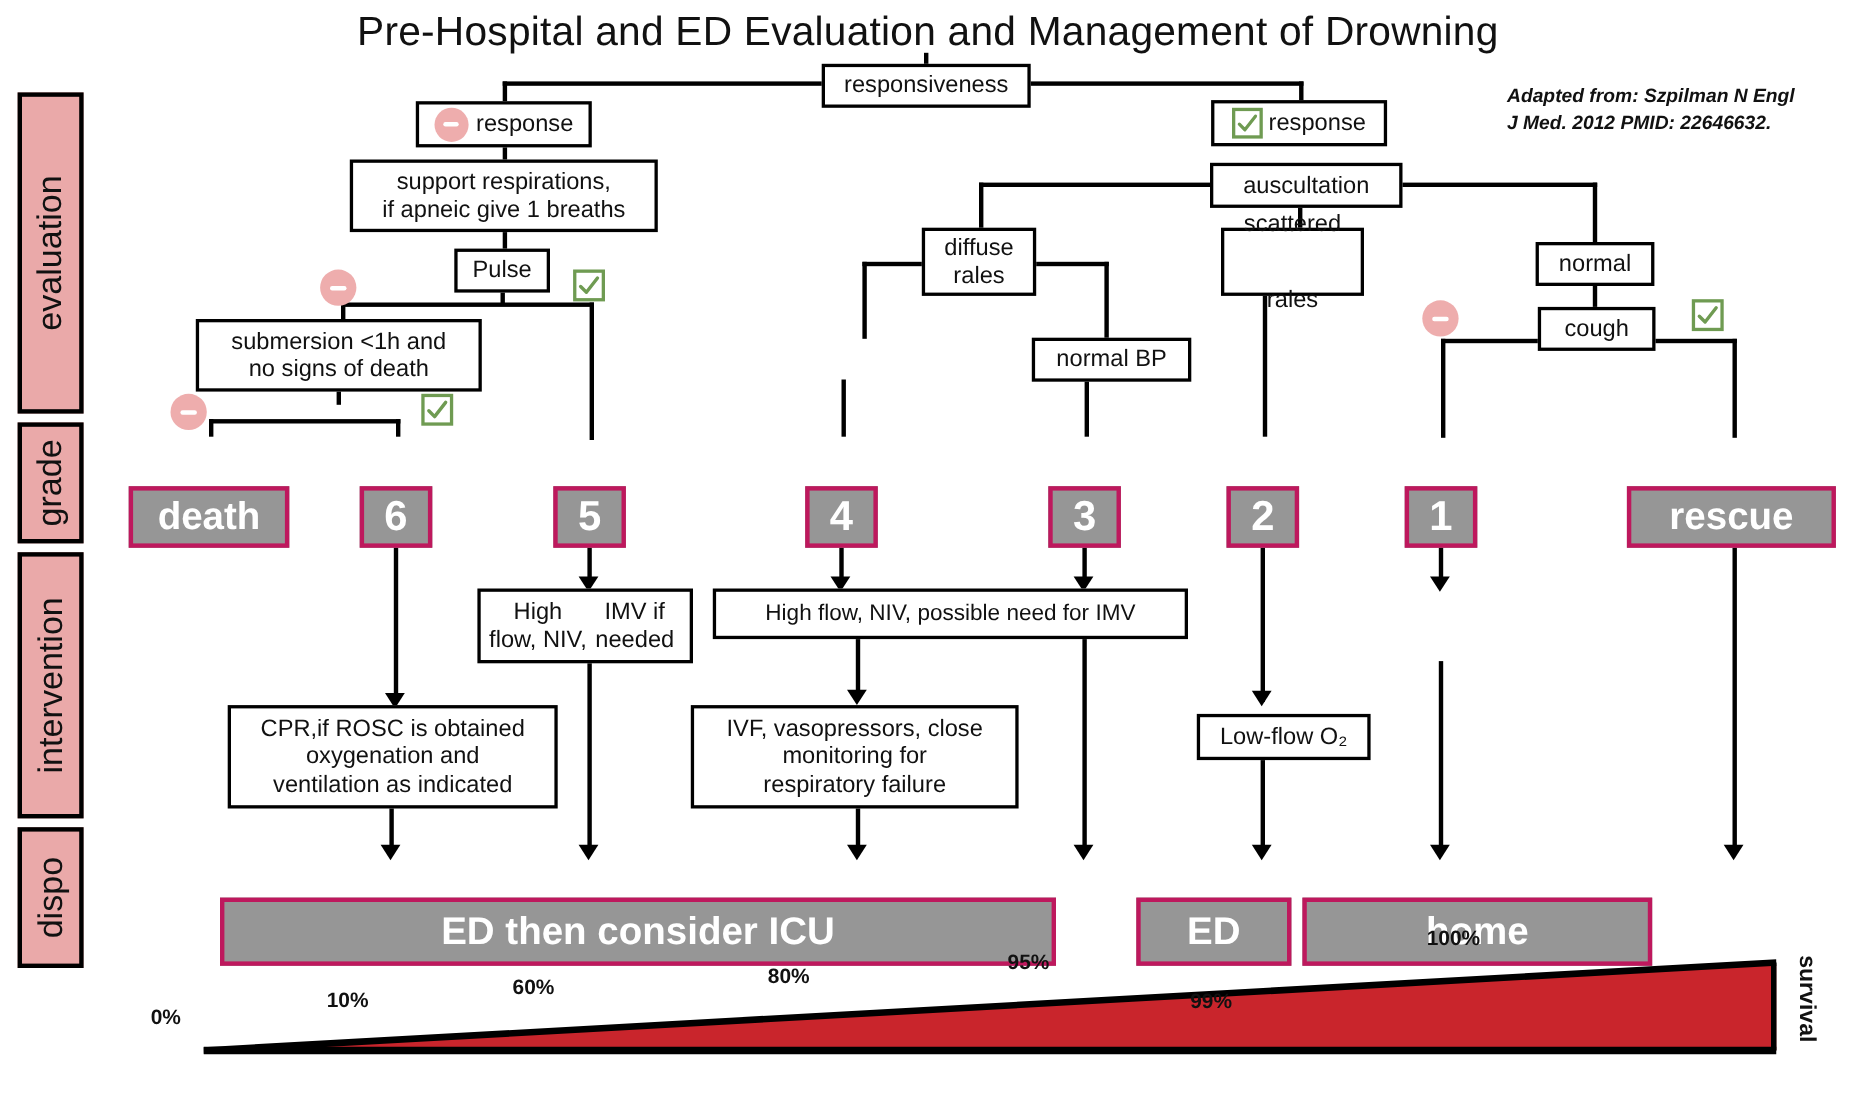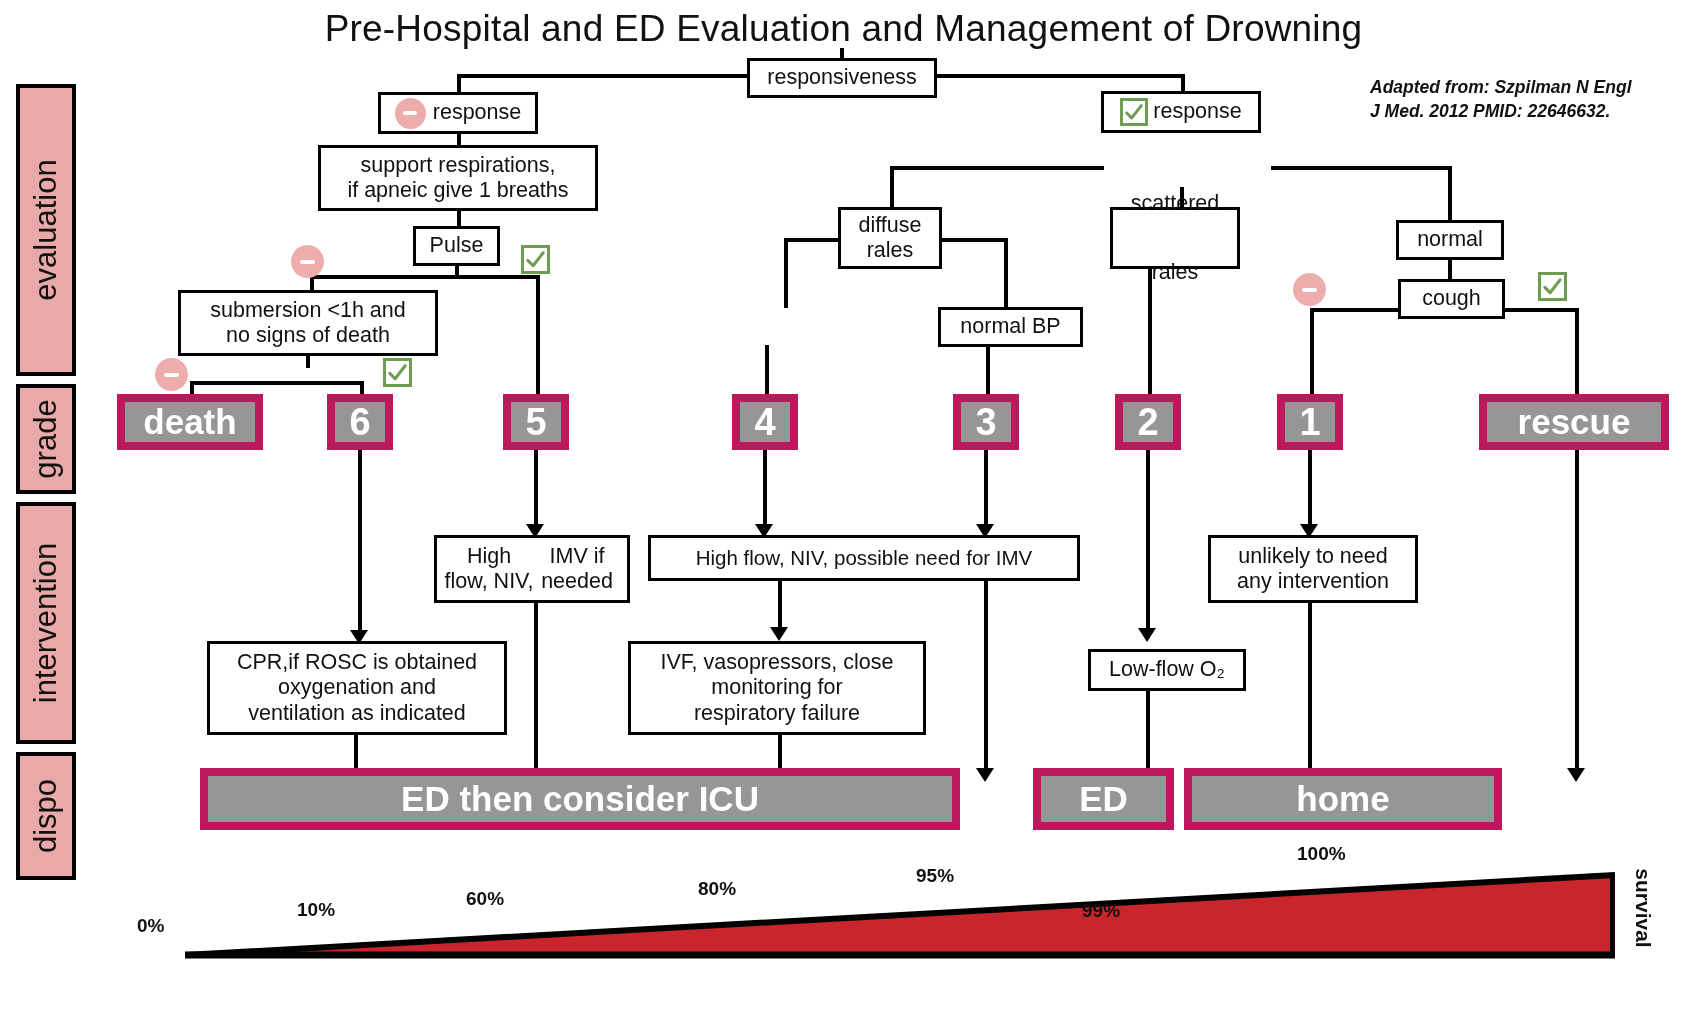--- a/index.html
+++ b/index.html
@@ -34,24 +34,25 @@
   .node{
     position:absolute;background:#fff;border:3.5px solid #000;
     box-sizing:border-box;display:flex;align-items:center;justify-content:center;
     text-align:center;font-size:21.5px;color:#111;line-height:1.18;
     padding:2px 7px;font-family:"Liberation Sans", sans-serif;z-index:5;
   }
   .node.small{font-size:20.5px;}
 
   
   .grey{
-    position:absolute;background:#969696;border:8px solid #be185d;
+    position:absolute;background:#969696;border:4px solid #be185d;
     box-sizing:border-box;display:flex;align-items:center;justify-content:center;
     color:#ffffff;font-weight:bold;text-align:center;z-index:6;
     font-family:"Liberation Sans", sans-serif;
+    margin-top:48px;
   }
   .grade{font-size:38px;}
   .grade.word{font-size:35px;}
   .dispo{font-size:35px;}
 
   
   .ln{position:absolute;background:#000;z-index:2;}
   .lh{height:4px;}
   .lv{width:4px;}
 
@@ -178,20 +179,23 @@
   <div class="ln lv" style="left:190px;top:381px;height:16px;"></div>
   <div class="ln lv" style="left:360px;top:381px;height:16px;"></div>
 
   <div class="neg" style="left:155px;top:358px;"></div>
   <div class="chk" style="left:383px;top:358px;">
     <svg viewBox="0 0 24 24">
         <path d="M4 13 L9.5 18.5 L20 5" fill="none" stroke="#6f9b52" stroke-width="3.2" stroke-linecap="round" stroke-linejoin="round"></path>
       </svg>
   </div>
 
+  <div class="node" style="left:1100px;top:148px;width:175px;height:41px;">
+    <span>auscultation</span>
+  </div>
 
   <div class="ln lh" style="left:890px;top:166px;width:214px;"></div>
   <div class="ln lh" style="left:1271px;top:166px;width:181px;"></div>
   <div class="ln lv" style="left:890px;top:166px;height:42px;"></div>
   <div class="ln lv" style="left:1448px;top:166px;height:56px;"></div>
   <div class="ln lv" style="left:1180px;top:187px;height:22px;"></div>
 
   <div class="node" style="left:838px;top:207px;width:104px;height:62px;flex-direction:column;">
     <span>diffuse</span>
     <span>rales</span>
@@ -277,24 +281,20 @@
   <div class="ln lv" style="left:984px;top:450px;height:82px;"></div>
   <div class="arrow" style="left:976px;top:524px;"></div>
 
   <div class="node small" style="left:648px;top:535px;width:432px;height:46px;">
     <span>High flow, NIV, possible need for IMV</span>
   </div>
 
   <div class="ln lv" style="left:1308px;top:450px;height:82px;"></div>
   <div class="arrow" style="left:1300px;top:524px;"></div>
 
-  <div class="node" style="left:1208px;top:535px;width:210px;height:68px;flex-direction:column;">
-    <span>unlikely to need</span>
-    <span>any intervention</span>
-  </div>
 
   <div class="node" style="left:207px;top:641px;width:300px;height:94px;flex-direction:column;">
     <span>CPR,if ROSC is obtained</span>
     <span>oxygenation and</span>
     <span>ventilation as indicated</span>
   </div>
 
   <div class="ln lv" style="left:778px;top:580px;height:54px;"></div>
   <div class="arrow" style="left:770px;top:627px;"></div>
 

